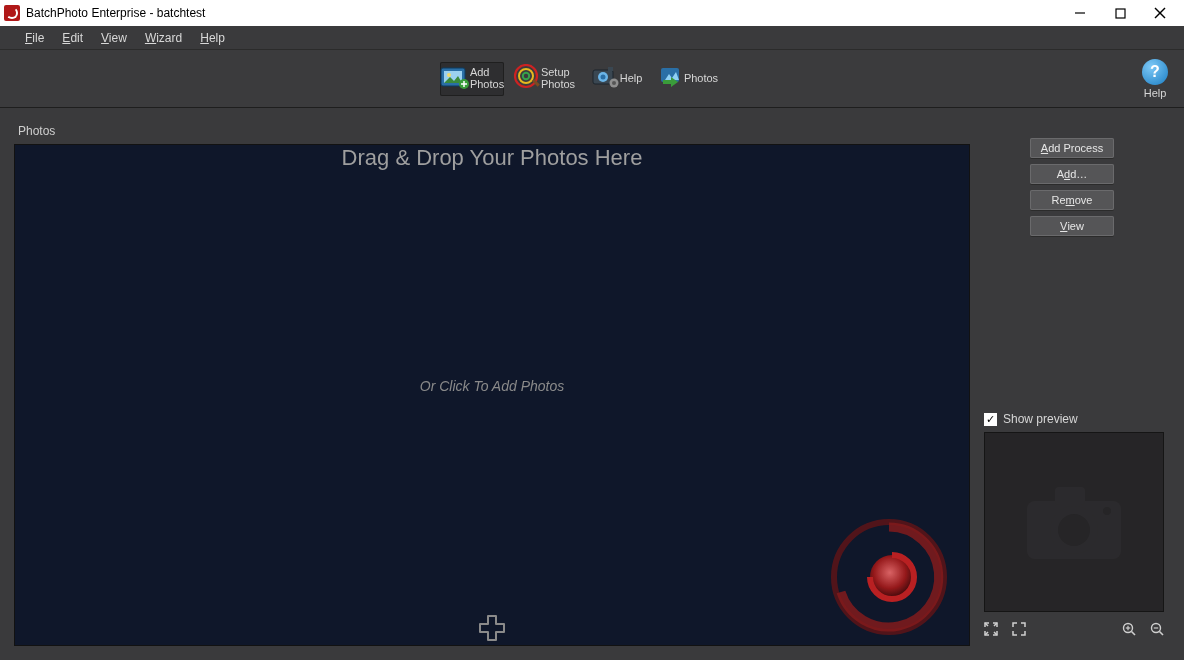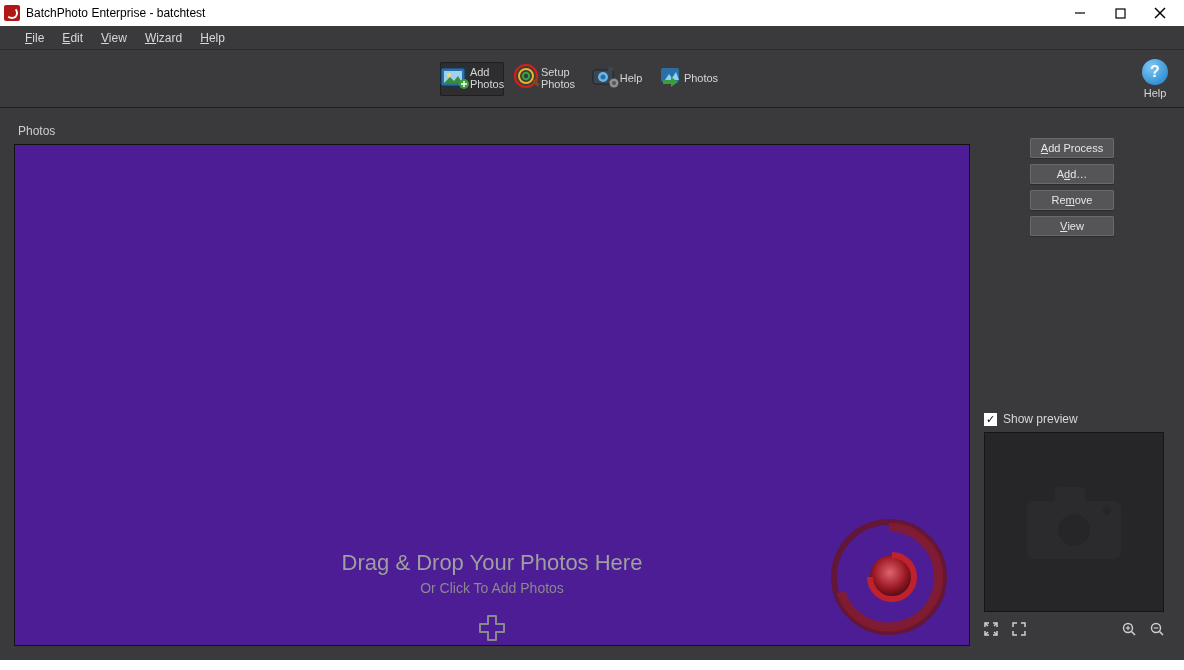--- a/index.html
+++ b/index.html
@@ -122,37 +122,38 @@
   display: flex;
   flex-direction: column;
 }
 .panel-label {
   color: #cfcfcf;
   font-size: 12px;
   margin: 8px 0 6px 4px;
 }
 .dropzone {
   flex: 1;
-  background: #4c1d95;
+  background: #0f172a;
   border: 1px solid #121212;
   position: relative;
   overflow: hidden;
   display: flex;
   flex-direction: column;
   align-items: center;
-  justify-content: flex-end;
+  justify-content: space-between;
 }
 .dropzone .big {
   color: #9f9f9f;
   font-size: 22px;
   margin-bottom: 4px;
 }
 .dropzone .small {
   color: #8a8a8a;
   font-size: 14px;
+  font-style: italic;
 }
 .dropzone .plus {
   margin-top: 18px;
   color: #8a8a8a;
 }
 .swirl {
   position: absolute;
   right: 20px; bottom: 8px;
   width: 120px; height: 120px;
   opacity: 0.9;

